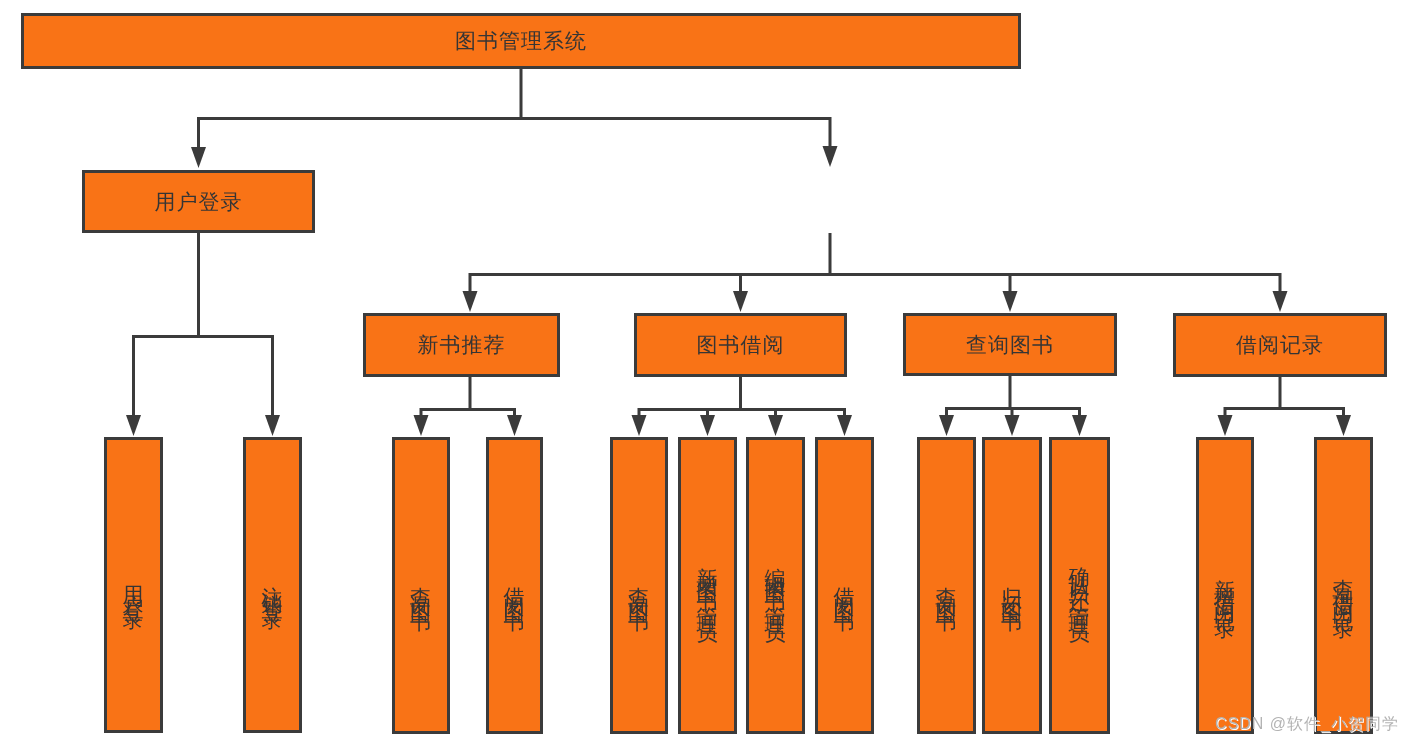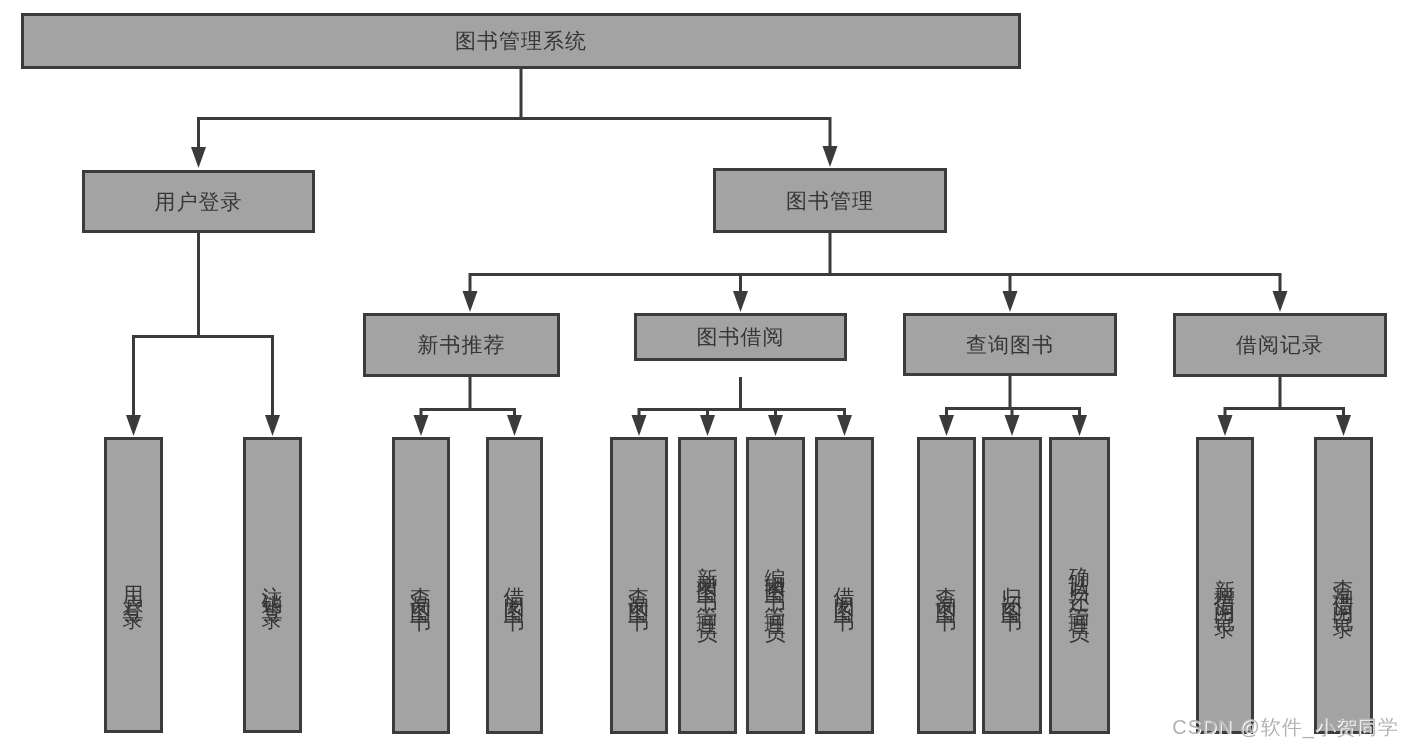--- a/index.html
+++ b/index.html
@@ -8,21 +8,21 @@
     width:1405px;height:747px;
     background:#ffffff;
     font-family:"Liberation Sans","DejaVu Sans",sans-serif;
     overflow:hidden;
   }
   .connectors{position:absolute;left:0;top:0;width:1405px;height:747px;}
   .box{
     position:absolute;
     box-sizing:border-box;
     border:3px solid #3b3b3b;
-    background:#a3a3a3;
+    background:#f97316;
     display:flex;
     align-items:center;
     justify-content:center;
     color:#353535;
   }
   .hlabel{
     font-size:21px;
     letter-spacing:1px;
     white-space:nowrap;
   }
@@ -30,21 +30,21 @@
     writing-mode:vertical-rl;
     font-size:21px;
     letter-spacing:8px;
     line-height:1;
     white-space:nowrap;
   }
   .watermark{
     position:absolute;
     right:6px;
     top:714px;
-    font-size:20px;
+    font-size:16px;
     color:#b3b3b3;
     text-shadow:1px 1px 0 #ffffff;
     letter-spacing:1px;
     white-space:nowrap;
     z-index:5;
   }
 </style>
 </head>
 <body>
 
@@ -90,28 +90,25 @@
     </g>
   </svg>
 
   <div class="box" style="left:21px;top:13px;width:1000px;height:56px">
     <span class="hlabel">图书管理系统</span>
   </div>
 
   <div class="box" style="left:82px;top:170px;width:233px;height:63px">
     <span class="hlabel">用户登录</span>
   </div>
-  <div class="box" style="left:713px;top:168px;width:234px;height:65px">
-    <span class="hlabel">图书管理</span>
-  </div>
 
   <div class="box" style="left:363px;top:313px;width:197px;height:64px">
     <span class="hlabel">新书推荐</span>
   </div>
-  <div class="box" style="left:634px;top:313px;width:213px;height:48px">
+  <div class="box" style="left:634px;top:313px;width:213px;height:64px">
     <span class="hlabel">图书借阅</span>
   </div>
   <div class="box" style="left:903px;top:313px;width:214px;height:63px">
     <span class="hlabel">查询图书</span>
   </div>
   <div class="box" style="left:1173px;top:313px;width:214px;height:64px">
     <span class="hlabel">借阅记录</span>
   </div>
 
   <div class="box" style="left:104px;top:437px;width:59px;height:296px">

